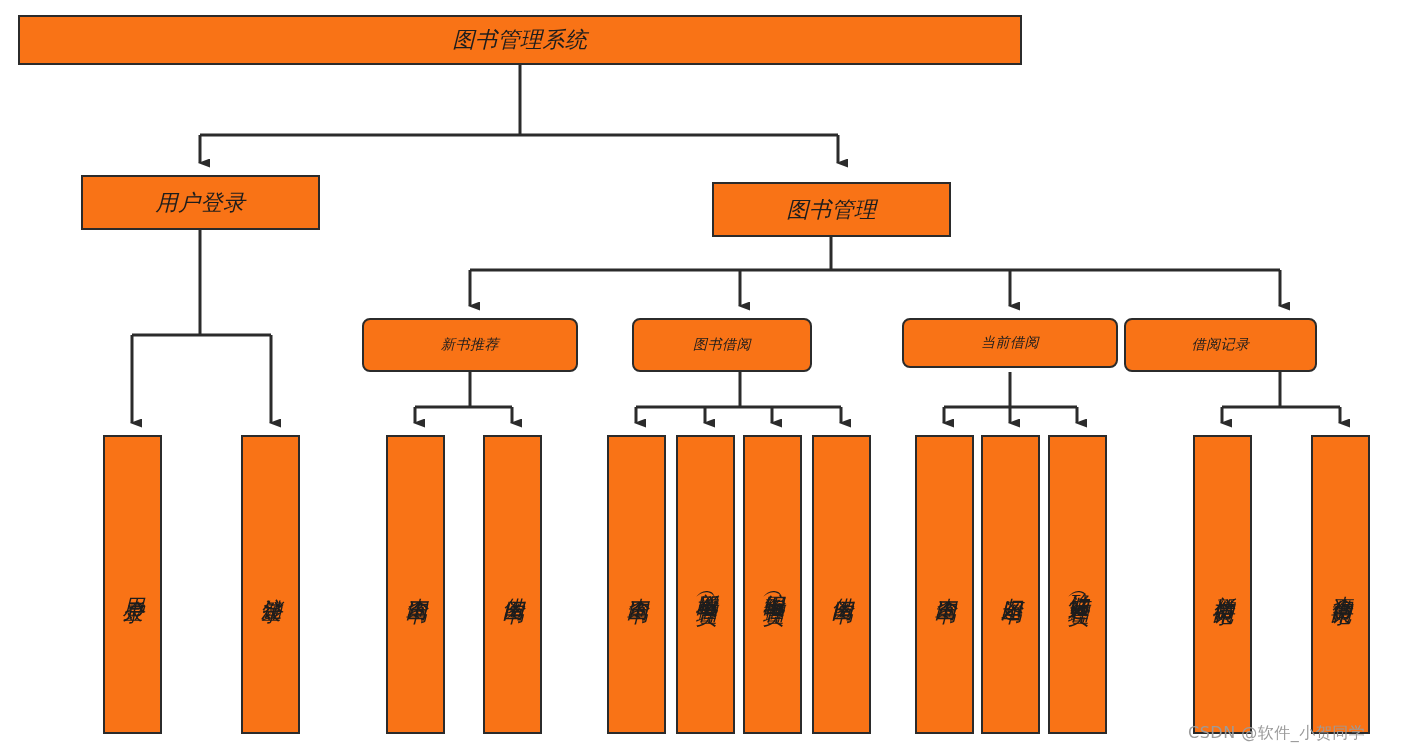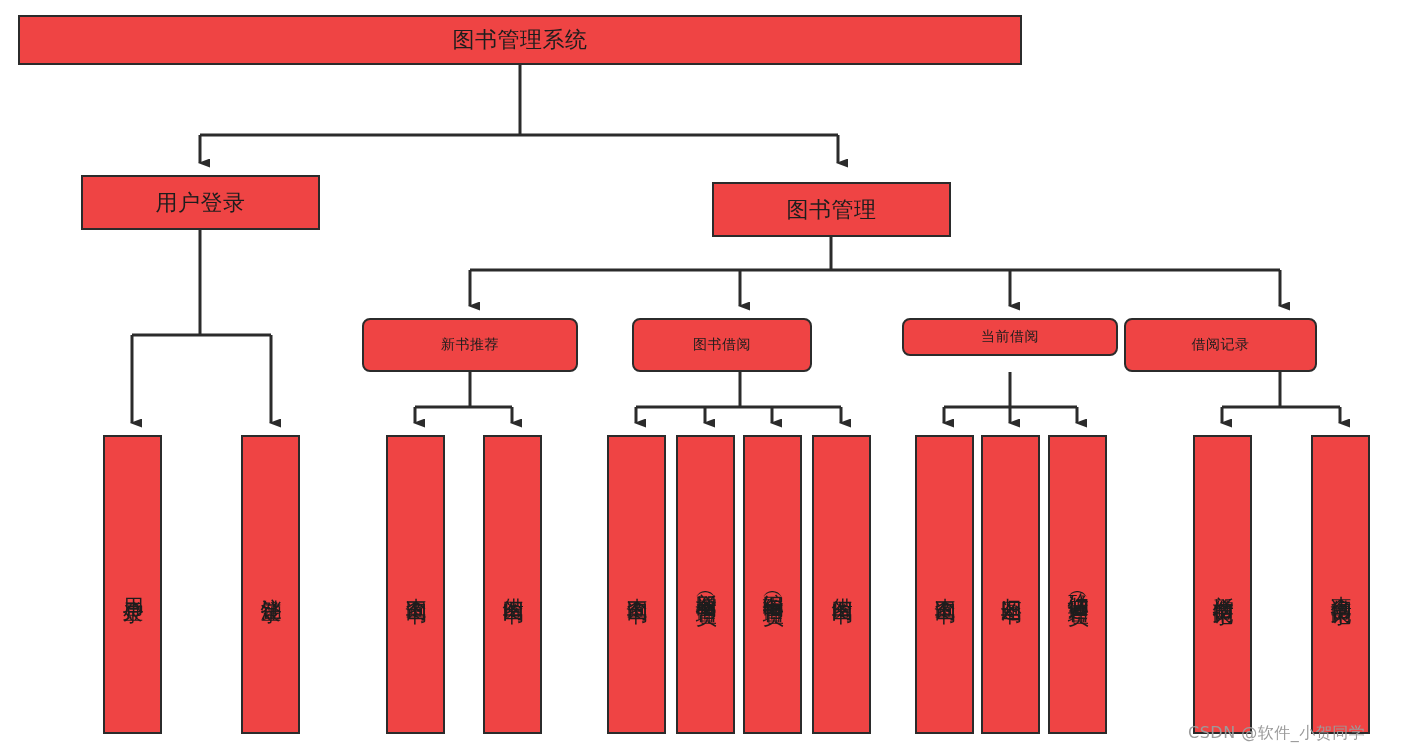--- a/index.html
+++ b/index.html
@@ -17,27 +17,28 @@
   }
   #edges{
     position:absolute;
     left:0; top:0;
     width:1405px; height:747px;
     pointer-events:none;
   }
   .node{
     position:absolute;
     box-sizing:border-box;
-    background:#ef4444;
+    background:#f97316;
     border:2.5px solid #2b2b2b;
     display:flex;
     align-items:center;
     justify-content:center;
     text-align:center;
     line-height:1.25;
+    font-style:italic;
   }
   .node-h{
     font-size:22px;
     letter-spacing:0.5px;
     padding:2px 4px;
   }
   .node.root{ font-size:22px; }
   .node.lvl2{ font-size:22px; }
   .node.lvl3{ font-size:14px;border-radius:8px; }
   .node.leaf{
@@ -122,21 +123,21 @@
     </g>
   </svg>
 
   <div class="node root node-h" style="left:18px;top:15px;width:1004px;height:50px;">图书管理系统</div>
 
   <div class="node lvl2 node-h" style="left:81px;top:175px;width:239px;height:55px;">用户登录</div>
   <div class="node lvl2 node-h" style="left:712px;top:182px;width:239px;height:55px;">图书管理</div>
 
   <div class="node lvl3 node-h" style="left:362px;top:318px;width:216px;height:54px;">新书推荐</div>
   <div class="node lvl3 node-h" style="left:632px;top:318px;width:180px;height:54px;">图书借阅</div>
-  <div class="node lvl3 node-h" style="left:902px;top:318px;width:216px;height:38px;">当前借阅</div>
+  <div class="node lvl3 node-h" style="left:902px;top:318px;width:216px;height:50px;">当前借阅</div>
   <div class="node lvl3 node-h" style="left:1124px;top:318px;width:193px;height:54px;">借阅记录</div>
 
   <div class="node leaf" style="left:103px;top:435px;width:59px;height:299px;">
     <span class="vtext">用户登录</span>
   </div>
   <div class="node leaf" style="left:241px;top:435px;width:59px;height:299px;">
     <span class="vtext">注销登录</span>
   </div>
 
   <div class="node leaf" style="left:386px;top:435px;width:59px;height:299px;">

